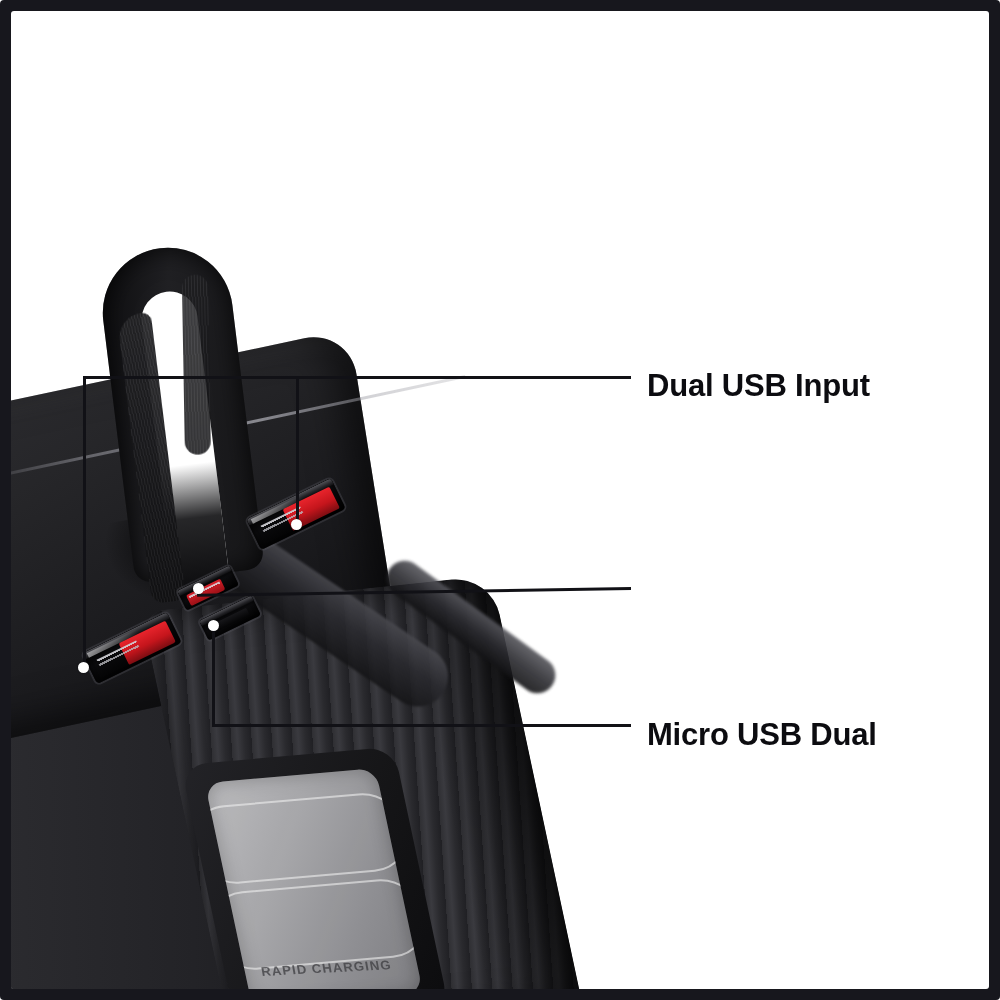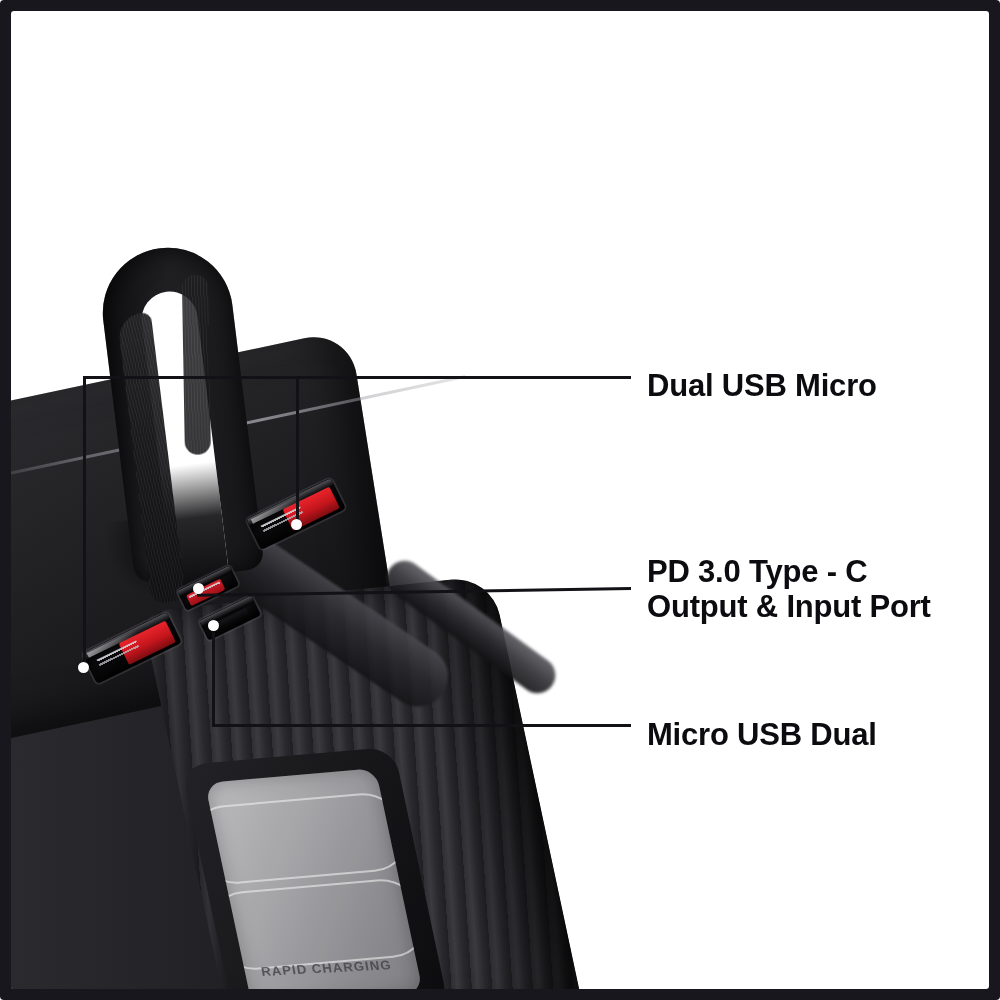--- a/index.html
+++ b/index.html
@@ -464,21 +464,19 @@
 
       <div class="lead lead-h" style="left:186px; top:576px; width:434px; transform:rotate(-0.9deg); transform-origin:right center;"></div>
       <div class="dot" style="left:182px; top:572px;"></div>
 
       <div class="lead lead-v" style="left:201px; top:615px; height:100px;"></div>
       <div class="lead lead-h" style="left:201px; top:713px; width:419px;"></div>
       <div class="dot" style="left:197px; top:609px;"></div>
 
     </div>
 
-    <div id="label-dual" class="callout-label">Dual USB Micro</div>
-
-    <div id="label-pd" class="callout-label">PD 3.0 Type - C
-Output &amp; Input Port</div>
+    <div id="label-dual" class="callout-label">Dual USB Input</div>
+
 
     <div id="label-micro" class="callout-label">Micro USB Dual</div>
 
   </div>
 </div>
 
 </body></html>

